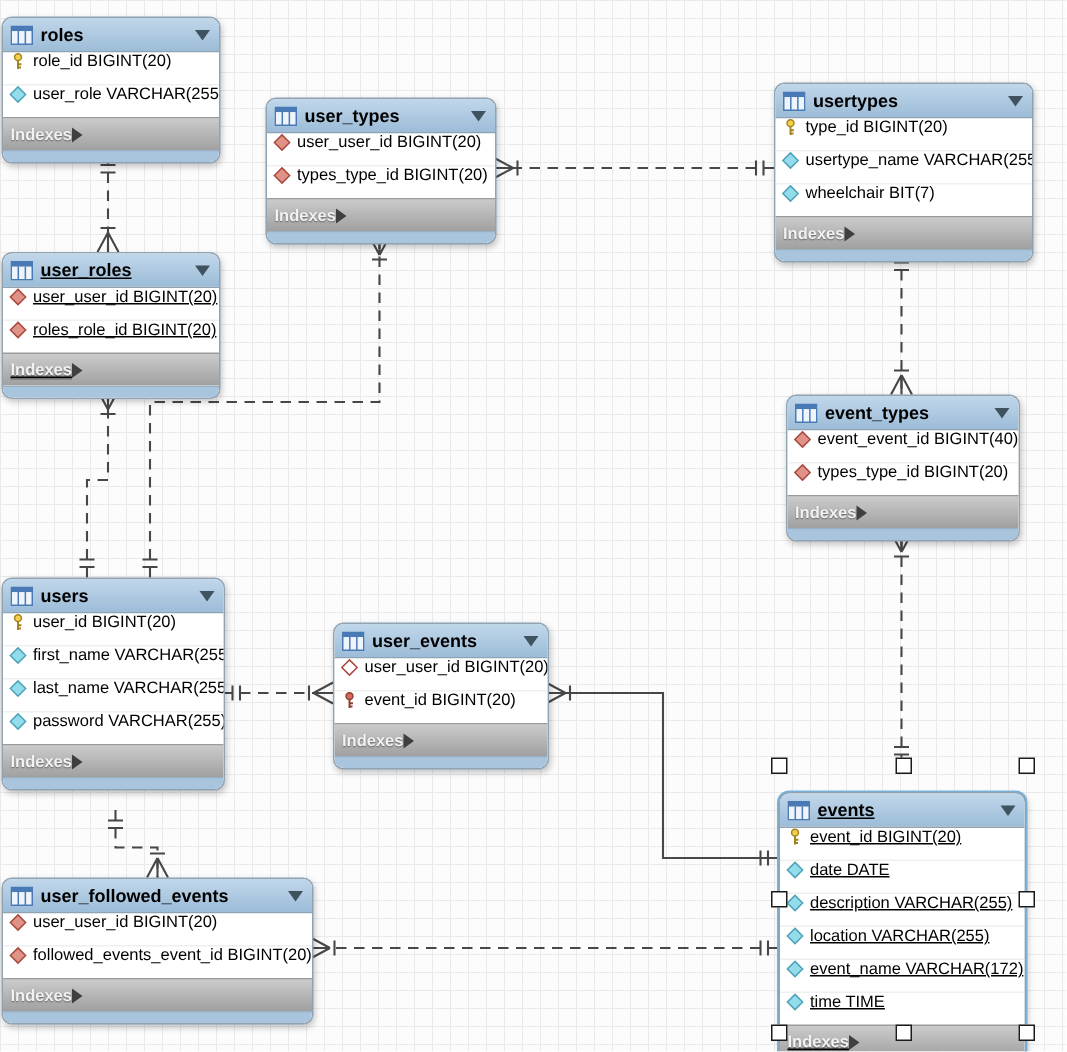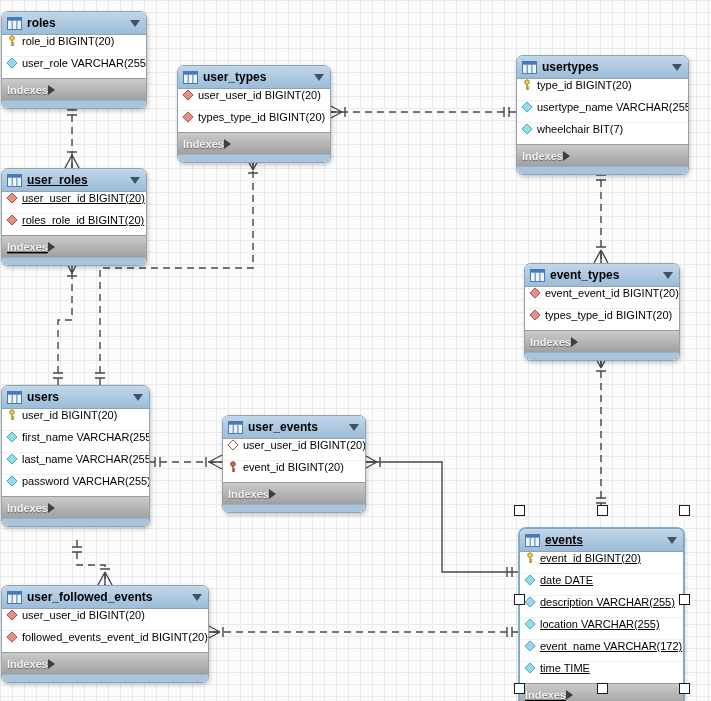--- a/index.html
+++ b/index.html
@@ -242,21 +242,21 @@
         </span>
         <span class="ttitle">event_types</span>
         <span class="texp"></span>
       </div>
       <div class="trow">
         <span class="cicon">
           <svg width="12" height="12" viewBox="0 0 12 12">
             <polygon points="6,0.9 11.1,6 6,11.1 0.9,6" fill="#e09289" stroke="#a84a3d" stroke-width="1"></polygon>
           </svg>
         </span>
-        <span>event_event_id BIGINT(20)</span>
+        <span>event_event_id BIGINT(40)</span>
       </div>
       <div class="trow">
         <span class="cicon">
           <svg width="12" height="12" viewBox="0 0 12 12">
             <polygon points="6,0.9 11.1,6 6,11.1 0.9,6" fill="#e09289" stroke="#a84a3d" stroke-width="1"></polygon>
           </svg>
         </span>
         <span>types_type_id BIGINT(20)</span>
       </div>
       <div class="tfoot">

